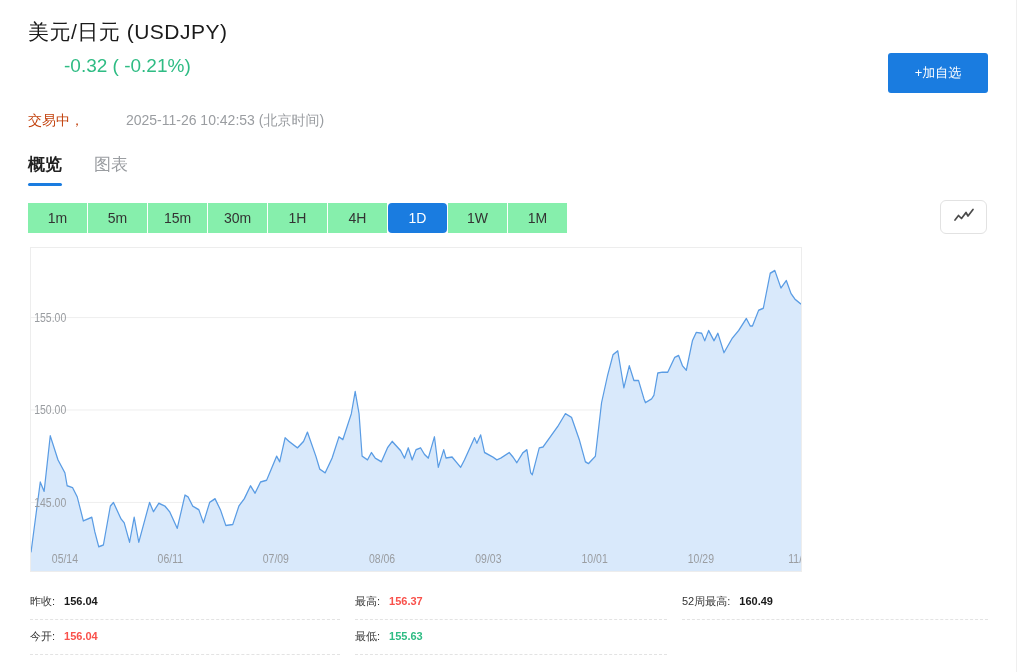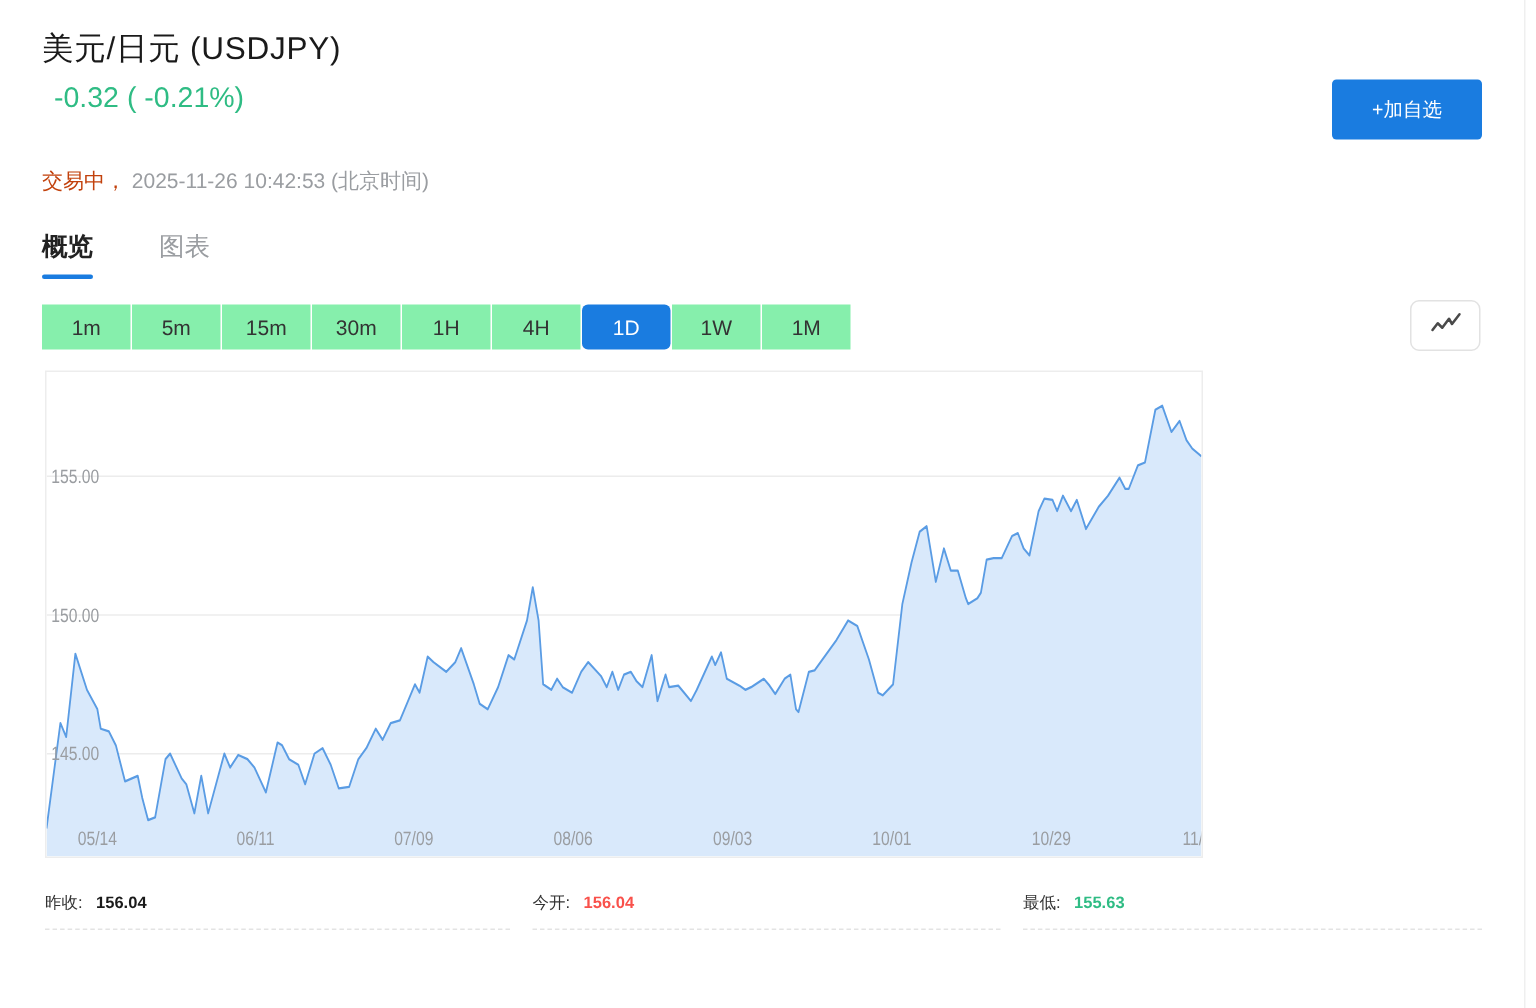--- a/index.html
+++ b/index.html
@@ -21,25 +21,25 @@
     position:relative;overflow:hidden;
   }
   .page-title{position:absolute;left:28px;top:18px;font-size:21px;font-weight:500;color:#1a1a1a;letter-spacing:.5px;}
   .add-btn{
     position:absolute;left:888px;top:53px;width:100px;height:40px;
     background:var(--blue);color:#fff;border:none;border-radius:3px;
     font-size:13px;font-family:inherit;cursor:pointer;line-height:40px;text-align:center;
   }
   .price-row{position:absolute;left:28px;top:55px;display:flex;align-items:baseline;}
   .price{font-size:36px;font-weight:bold;color:var(--green);letter-spacing:1px;}
-  .change{font-size:19px;color:var(--green);margin-left:8px;text-align:center;}
+  .change{font-size:19px;color:var(--green);margin-left:36px;text-align:center;}
   .status-row{position:absolute;left:28px;top:112px;font-size:14px;}
   .status-label{color:#c2410c;}
-  .timestamp{color:var(--gray);}
-  .tabs{position:absolute;left:28px;top:153px;display:flex;gap:44px;font-family:Liberation Serif, serif;}
+  .timestamp{color:var(--gray);margin-left:38px;}
+  .tabs{position:absolute;left:28px;top:153px;display:flex;gap:32px;font-family:Liberation Serif, serif;}
   .tab{font-size:17px;color:var(--gray);padding-bottom:10px;cursor:pointer;position:relative;}
   .tab.active{color:#222;font-weight:bold;}
   .tab.active::after{content:"";position:absolute;left:0;right:0;bottom:0;height:3px;background:var(--blue);border-radius:2px;}
   .tf-row{position:absolute;left:28px;top:203px;display:flex;gap:1px;}
   .tf-btn{
     width:59px;height:30px;background:#86efac;border:none;font-family:inherit;
     font-size:14px;color:#333;cursor:pointer;line-height:30px;text-align:center;
   }
   .tf-btn.active{background:var(--blue);color:#fff;border-radius:4px;}
   .chart-tool-btn{
@@ -133,20 +133,28 @@
       <text class="xlab" x="956.0" y="317" text-anchor="middle">11/26</text>
     </svg>
 </div>
 
 <div class="stats">
   <div class="stat-cell">
     <span class="stat-label">昨收:</span>
     <span class="stat-value dark">156.04</span>
   </div>
   <div class="stat-cell">
+    <span class="stat-label">最高:</span>
+    <span class="stat-value red">156.37</span>
+  </div>
+  <div class="stat-cell">
+    <span class="stat-label">52周最高:</span>
+    <span class="stat-value dark">160.49</span>
+  </div>
+  <div class="stat-cell">
     <span class="stat-label">今开:</span>
     <span class="stat-value red">156.04</span>
   </div>
   <div class="stat-cell">
     <span class="stat-label">最低:</span>
     <span class="stat-value green">155.63</span>
   </div>
 </div>
 
 <div class="page-edge"></div>

